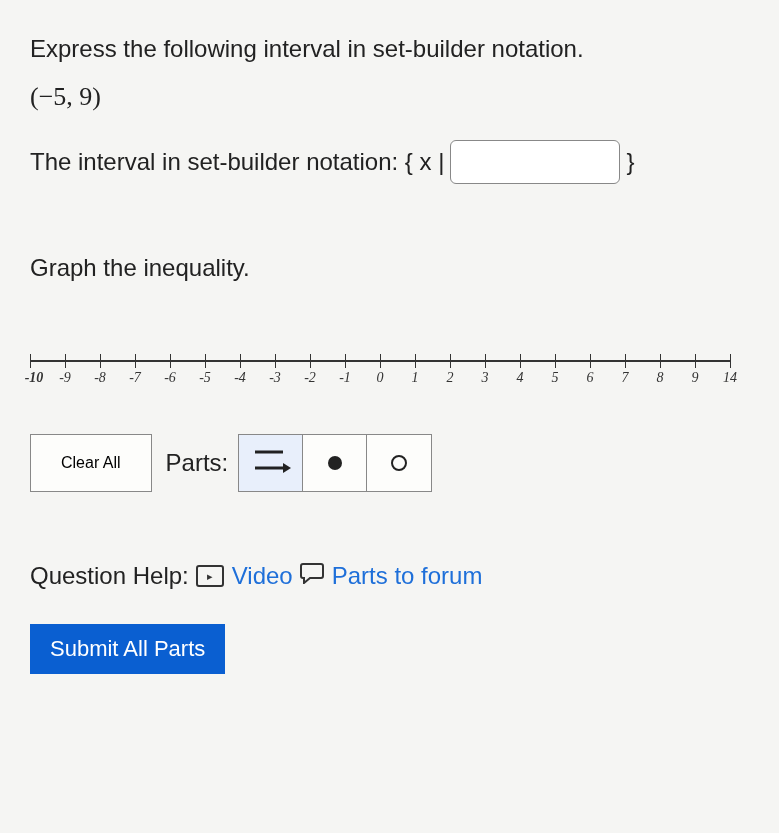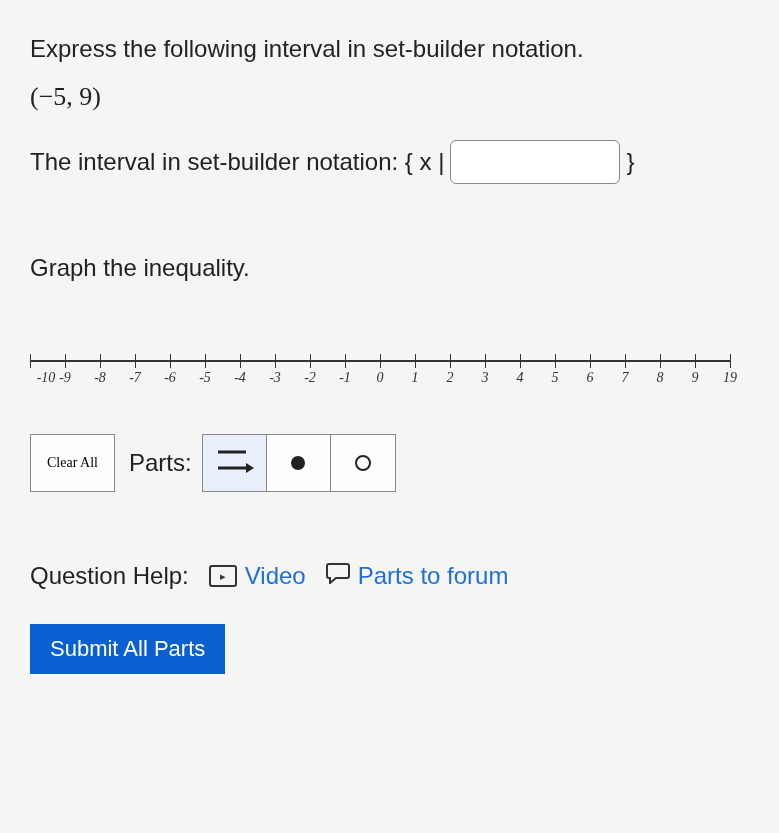--- a/index.html
+++ b/index.html
@@ -6,29 +6,29 @@
 .prompt { font-size:24px; line-height:1.6; margin-bottom:14px }
 .interval-expr { font-family:Georgia,'Times New Roman',serif; font-size:26px; margin:14px 0 28px 0 }
 .answerline { font-size:24px; display:flex; align-items:center; gap:6px; margin-bottom:70px; flex-wrap:nowrap }
 .answer-input { width:170px; height:44px; border:1px solid #888; border-radius:6px; background:#fff; font-size:20px; padding:0 8px; box-sizing:border-box }
 .graph-prompt { font-size:24px; margin-bottom:70px }
 .number-line { position:relative; width:700px; height:44px; margin-bottom:38px }
 .axis { position:absolute; top:8px; left:0; right:0; height:2px; background:#333 }
 .tick { position:absolute; top:2px; width:1px; height:14px; background:#333 }
 .tick-label { position:absolute; top:18px; font-size:14px; font-style:italic; font-family:Georgia,serif; transform:translateX(-50%); color:#333 }
 .toolbar { display:flex; align-items:stretch; gap:0; margin-bottom:70px }
-.clear-btn { border:1px solid #888; background:#fdfdfb; padding:10px 16px; font-size:14px; font-family:Liberation Serif, serif; cursor:pointer; margin-right:14px }
+.clear-btn { border:1px solid #888; background:#fdfdfb; padding:10px 30px; font-size:16px; font-family:Liberation Sans, sans-serif; cursor:pointer; margin-right:14px }
 .draw-label { font-size:24px; padding:10px 10px 10px 0; display:flex; align-items:center }
 .tool-group { display:flex; border:1px solid #888 }
 .tool-btn { width:64px; height:56px; display:flex; align-items:center; justify-content:center; background:#fdfdfb; border:none; border-right:1px solid #888; cursor:pointer; font-size:24px }
 .tool-btn:last-child { border-right:none }
 .tool-btn.active { background:#e8effb }
 .dot-filled { width:14px; height:14px; border-radius:50%; background:#222 }
 .dot-open { width:12px; height:12px; border-radius:50%; border:2px solid #222; background:transparent }
-.help-line { font-size:24px; display:flex; align-items:center; gap:20px; margin-bottom:34px }
+.help-line { font-size:24px; display:flex; align-items:center; gap:7px; margin-bottom:34px }
 .hlink { color:#1e6fd9; text-decoration:none; display:flex; align-items:center; gap:8px; cursor:pointer }
 .icon-box { width:24px; height:18px; border:2px solid #333; border-radius:3px; display:flex; align-items:center; justify-content:center; font-size:11px; color:#333 }
 .chat-icon { display:inline-block }
 .submit-btn { background:#0a5fd1; color:#fff; border:none; font-size:22px; padding:12px 20px; cursor:pointer; font-family:inherit }
 </style>
 </head>
 <body>
 
 
 
@@ -40,21 +40,21 @@
   <input class="answer-input" type="text" value="" style="">
   <span>}</span>
 </div>
 
 <div class="graph-prompt">Graph the inequality.</div>
 
 <div class="number-line">
   <div class="axis"></div>
   <div id="ticks-host">
       <div class="tick" style="left: 0px;"></div>
-      <div class="tick-label" style="left: 16px;">-10</div>
+      <div class="tick-label" style="left: 4px; font-weight: bold;">-10</div>
       <div class="tick" style="left: 35px;"></div>
       <div class="tick-label" style="left: 35px;">-9</div>
       <div class="tick" style="left: 70px;"></div>
       <div class="tick-label" style="left: 70px;">-8</div>
       <div class="tick" style="left: 105px;"></div>
       <div class="tick-label" style="left: 105px;">-7</div>
       <div class="tick" style="left: 140px;"></div>
       <div class="tick-label" style="left: 140px;">-6</div>
       <div class="tick" style="left: 175px;"></div>
       <div class="tick-label" style="left: 175px;">-5</div>
@@ -80,21 +80,21 @@
       <div class="tick-label" style="left: 525px;">5</div>
       <div class="tick" style="left: 560px;"></div>
       <div class="tick-label" style="left: 560px;">6</div>
       <div class="tick" style="left: 595px;"></div>
       <div class="tick-label" style="left: 595px;">7</div>
       <div class="tick" style="left: 630px;"></div>
       <div class="tick-label" style="left: 630px;">8</div>
       <div class="tick" style="left: 665px;"></div>
       <div class="tick-label" style="left: 665px;">9</div>
       <div class="tick" style="left: 700px;"></div>
-      <div class="tick-label" style="left: 700px;">19</div>
+      <div class="tick-label" style="left: 700px;">14</div>
     </div>
 </div>
 
 <div class="toolbar">
   <button class="clear-btn">Clear All</button>
   <span class="draw-label">Parts:</span>
   <div class="tool-group">
     <button class="tool-btn active">
       <span>
         <svg width="40" height="32" viewBox="0 0 40 32">

